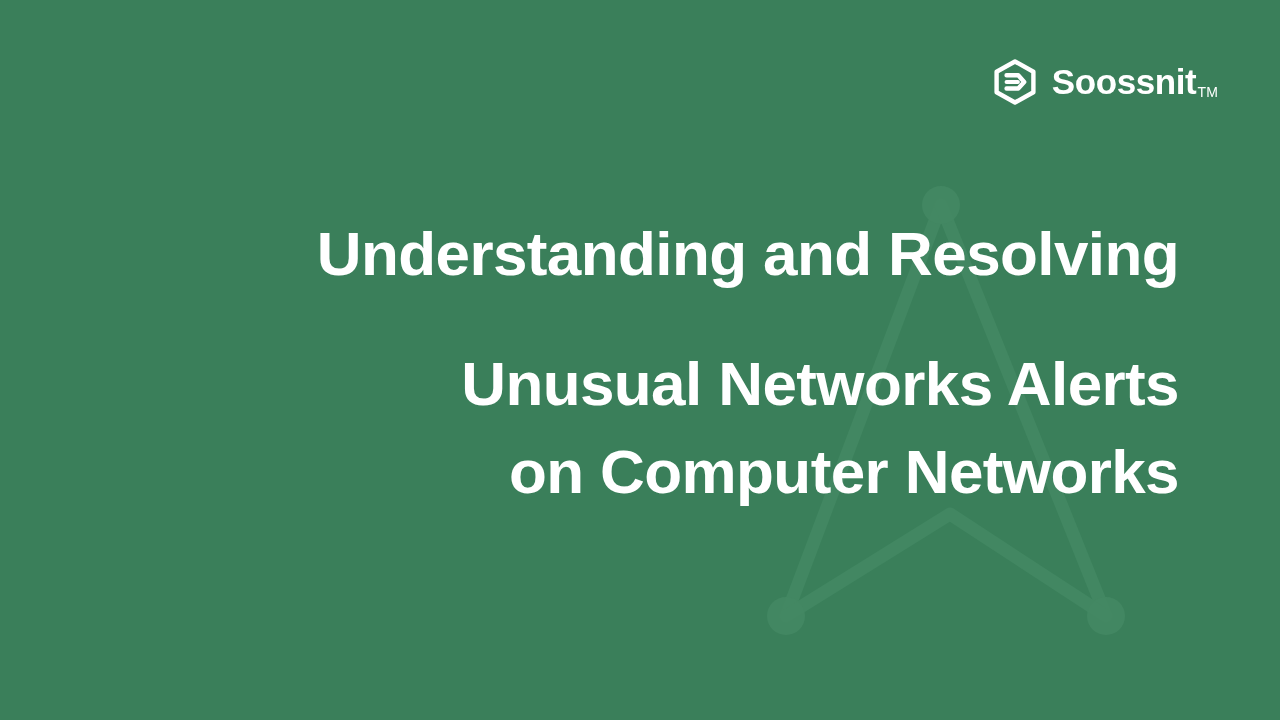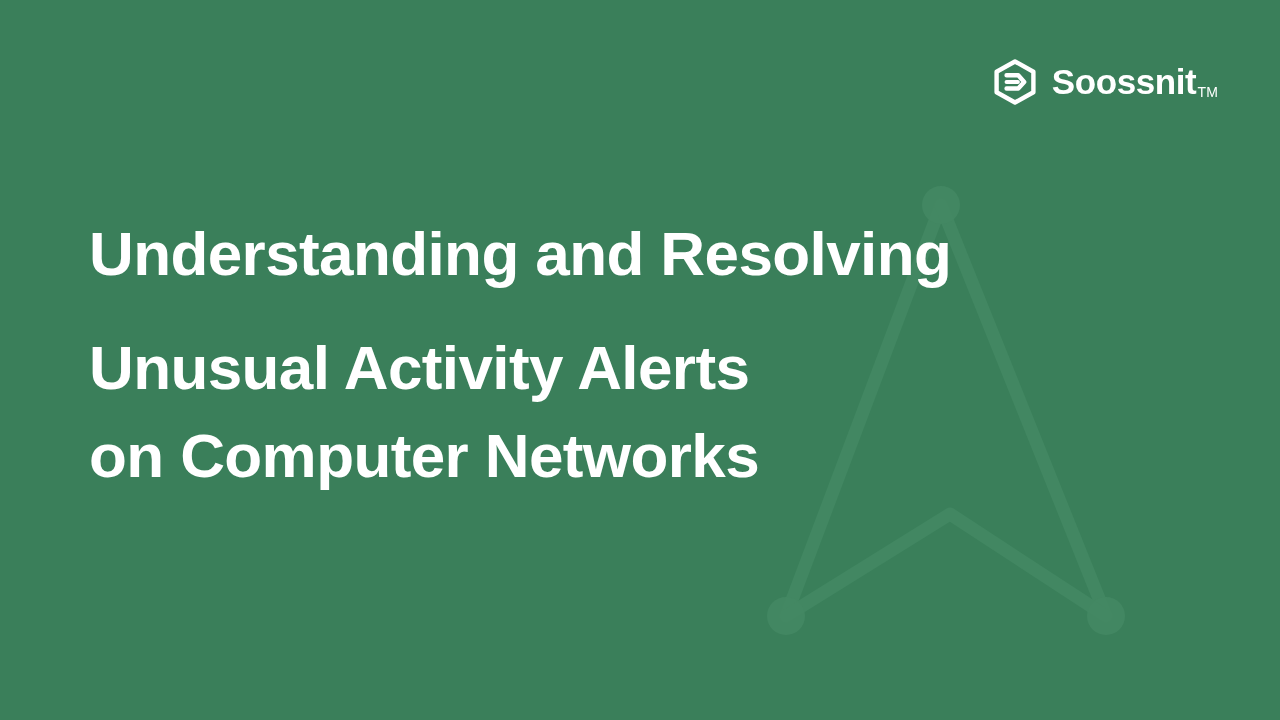--- a/index.html
+++ b/index.html
@@ -12,20 +12,21 @@
   
   #slide {
     position: relative;
     width: 1280px;
     height: 720px;
     overflow: hidden;
     background: #3a7f5a;
     font-family: "Liberation Sans", "DejaVu Sans", sans-serif;
     -webkit-font-smoothing: antialiased;
     user-select: none;
+    text-align: right;
   }
 
   
   #watermark {
     position: absolute;
     left: 0;
     top: 0;
     width: 1280px;
     height: 720px;
     pointer-events: none;
@@ -85,21 +86,21 @@
   .headline-line {
     color: #ffffff;
     font-weight: 700;
     font-size: 62px;
     line-height: 76px;
     letter-spacing: -0.6px;
     white-space: nowrap;
   }
 
   #headline-group-primary {
-    margin-bottom: 38px;
+    margin-bottom: 54px;
   }
 
   #headline-group-secondary .headline-line + .headline-line {
     margin-top: 12px;
   }
 </style>
 </head>
 <body>
 
 <div id="slide">
@@ -136,19 +137,19 @@
 
   </div>
 
   <div id="headline">
 
     <div id="headline-group-primary">
       <div class="headline-line">Understanding and Resolving</div>
     </div>
 
     <div id="headline-group-secondary">
-      <div class="headline-line">Unusual Activity Alerts</div>
+      <div class="headline-line">Unusual Networks Alerts</div>
       <div class="headline-line">on Computer Networks</div>
     </div>
 
   </div>
 
 </div>
 
 </body></html>

